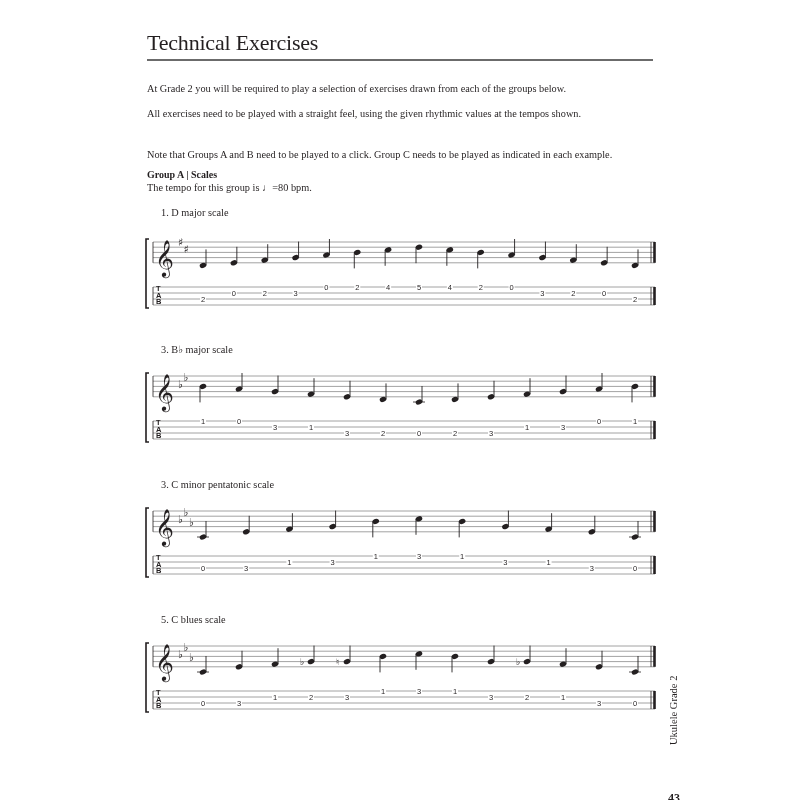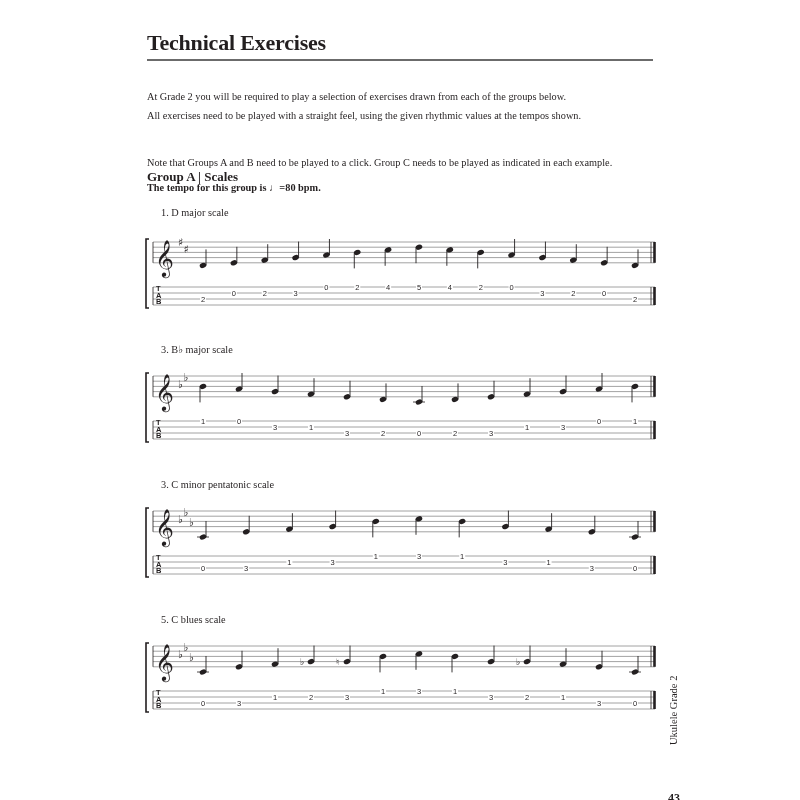--- a/index.html
+++ b/index.html
@@ -1,37 +1,37 @@
 <!DOCTYPE html>
 <html><head>
 <meta charset="utf-8">
 <style>
   html, body { margin:0; padding:0; background:#ffffff; }
   body { width:800px; height:800px; position:relative; overflow:hidden;
          font-family:"Liberation Serif","DejaVu Serif",serif; color:#231f20; }
-  .title { position:absolute; left:147px; top:30px; font-size:22px; font-weight:bold; letter-spacing:-0.2px; }
+  .title { position:absolute; left:147px; top:30px; font-size:22px; font-weight:normal; letter-spacing:-0.2px; }
   .rule { position:absolute; left:147px; top:59px; width:506px; height:2px; background:#6b6b6b; }
-  .para { position:absolute; left:147px; font-size:10.3px; white-space:nowrap;margin-top:8px; }
-  .group-h { position:absolute; left:147px; top:169px; font-size:13px; font-weight:bold; }
-  .group-sub { position:absolute; left:147px; top:182px; font-size:10.3px;font-weight:bold; }
+  .para { position:absolute; left:147px; font-size:10.3px; white-space:nowrap; }
+  .group-h { position:absolute; left:147px; top:169px; font-size:10px; font-weight:bold; }
+  .group-sub { position:absolute; left:147px; top:182px; font-size:10.3px; }
   .ex-label { position:absolute; left:161px; font-size:10.3px; }
   .system { position:absolute; left:140px; width:525px; height:100px; }
   .system svg { position:absolute; left:0; top:0; overflow:visible; }
   .side-text { position:absolute; left:668px; top:745px; transform:rotate(-90deg); transform-origin:left top;
                font-size:10.5px; white-space:nowrap; }
   .page-num { position:absolute; left:668px; top:762px; font-size:12px; font-weight:bold;margin-top:29px; }
 </style>
 </head>
 <body>
 
 <div class="title">Technical Exercises</div>
 <div class="rule"></div>
 
 <div class="para" style="top:83px">At Grade 2 you will be required to play a selection of exercises drawn from each of the groups below.</div>
-<div class="para" style="top:102px">All exercises need to be played with a straight feel, using the given rhythmic values at the tempos shown.</div>
+<div class="para" style="top:108px">All exercises need to be played with a straight feel, using the given rhythmic values at the tempos shown.</div>
 <div class="para" style="top:149px">Note that Groups A and B need to be played to a click. Group C needs to be played as indicated in each example.</div>
 
 <div class="group-h">Group A | Scales</div>
 <div class="group-sub">
   <span>The tempo for this group is </span><span>♩</span><span>=80 bpm.</span>
 </div>
 
 <div class="ex-label" style="top:207px">1. D major scale</div>
 <div class="system" style="top:228px">
     <svg width="525" height="100">

